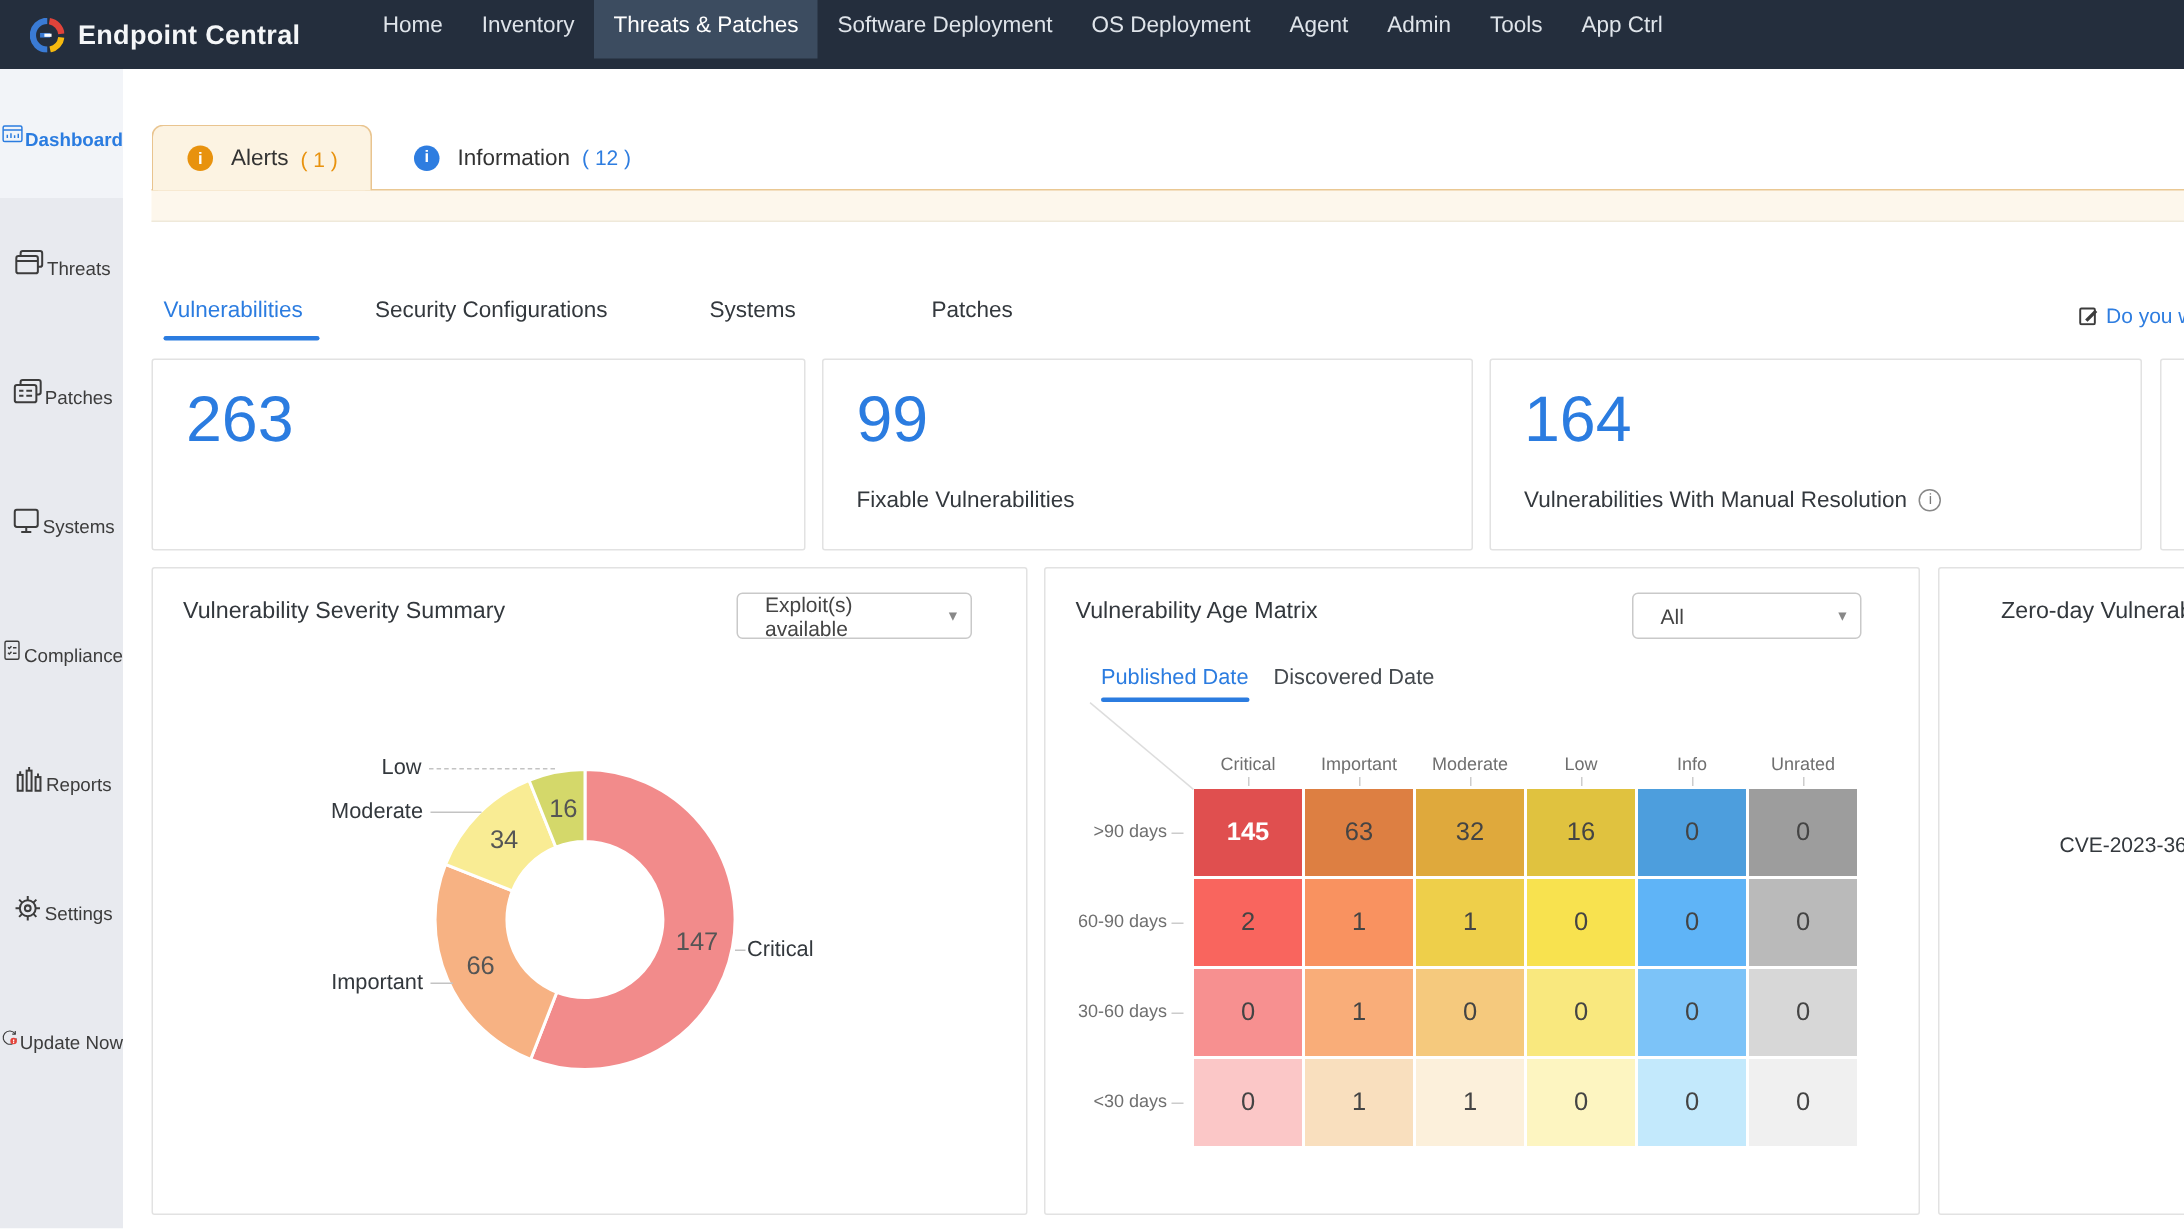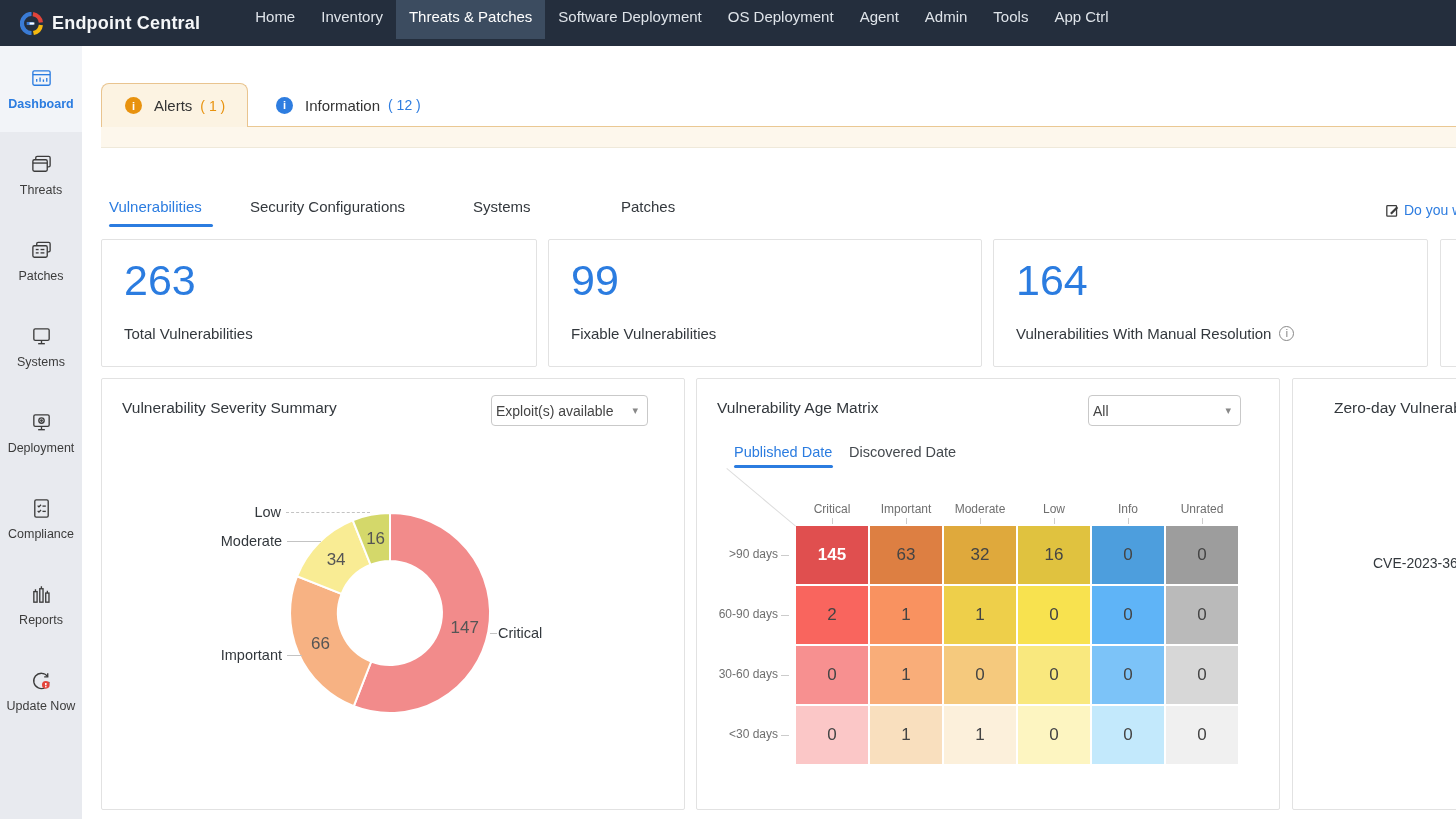--- a/index.html
+++ b/index.html
@@ -13,21 +13,21 @@
   .brand-logo { width:23px; height:23px; }
   .brand-title { color:#f4f6f8; font-size:18px; font-weight:bold; margin-left:9px; letter-spacing:.2px; }
   .nav-items { display:flex; height:60px; margin-left:42px; }
   .nav-item { color:#dfe4ea; font-size:15px; padding:0 13px; height:46px;
     display:flex; align-items:center; cursor:pointer; white-space:nowrap; }
   .nav-item.active { background:#3c4c60; color:#fff; }
 
   
   .sidebar { position:absolute; left:0; top:46px; width:82px; height:773px;
     background:#e8eaef; z-index:20; }
-  .side-item { height:86px; display:flex; flex-direction:column; align-items:center;
+  .side-item { height:86px; display:flex; align-items:center;
     justify-content:center; cursor:pointer; }
   .side-item .lbl { font-size:12.5px; color:#3c3c3c; margin-top:7px; white-space:nowrap; }
   .side-item svg { stroke:#3c3c3c; fill:none; stroke-width:1.4; }
   .side-item.active { background:#f2f4f8; }
   .side-item.active .lbl { color:#2b7ce0; font-weight:bold; }
   .side-item.active svg { stroke:#2b7ce0; }
 
   
   .main { position:absolute; left:82px; top:46px; width:1374px; height:773px; background:#fff; }
 
@@ -67,21 +67,21 @@
   .card .cap { font-size:15px; color:#33383d; margin:20px 0 0 22px; display:flex; align-items:center; }
   .info-circ { width:15px; height:15px; border:1px solid #888; border-radius:50%; color:#777;
     font-size:10px; display:inline-flex; align-items:center; justify-content:center;
     margin-left:8px; cursor:pointer; }
 
   
   .panel { position:absolute; top:332px; height:432px; background:#fff;
     border:1px solid #e2e2e2; border-radius:2px; }
   .panel-title { position:absolute; left:20px; top:20px; font-size:15.5px; color:#33383d; white-space:nowrap; }
   .dropdown { position:absolute; top:16px; height:31px; border:1px solid #c9c9c9; border-radius:4px;
-    display:flex; align-items:center; justify-content:space-between; padding:0 9px 0 4px;
+    display:flex; align-items:center; justify-content:space-between; padding:0 9px 0 18px;
     font-size:14px; color:#444; cursor:pointer; background:#fff; }
   .dd-caret { color:#888; font-size:11px; margin-left:8px; }
 
   
   .donut-label { position:absolute; font-size:14.5px; color:#33383d; white-space:nowrap; }
   .leader { position:absolute; height:0; border-top:1px solid #c3c3c3; }
   .leader.dotted { border-top-style:dashed; }
 
   
   .mx-tab { position:absolute; top:65px; font-size:14.5px; cursor:pointer; white-space:nowrap; }
@@ -164,46 +164,44 @@
   <div class="side-item">
     <svg width="23" height="23" viewBox="0 0 24 24">
       <rect x="4" y="4" width="16" height="12" rx="1.5"></rect>
         <line x1="12" y1="16" x2="12" y2="19"></line>
         <line x1="8.5" y1="19.5" x2="15.5" y2="19.5"></line>
     </svg>
     <span class="lbl">Systems</span>
   </div>
   <div class="side-item">
     <svg width="23" height="23" viewBox="0 0 24 24">
-      <rect x="4" y="4" width="16" height="12" rx="1.5"></rect>
-        <circle cx="12" cy="10" r="2.8"></circle>
-        <circle cx="12" cy="10" r="0.8"></circle>
-      <line x1="12" y1="16" x2="12" y2="19"></line>
-        <line x1="8.5" y1="19.5" x2="15.5" y2="19.5"></line>
-    </svg>
-    <span class="lbl">Deployment</span>
-  </div>
-  <div class="side-item">
-    <svg width="23" height="23" viewBox="0 0 24 24">
       <rect x="5" y="3" width="14" height="18" rx="1.5"></rect>
       <path d="M8 9 l1.3 1.3 L11.5 8"></path>
         <line x1="13" y1="9.5" x2="16.5" y2="9.5"></line>
       <path d="M8 14.5 l1.3 1.3 L11.5 13.5"></path>
         <line x1="13" y1="15" x2="16.5" y2="15"></line>
     </svg>
     <span class="lbl">Compliance</span>
   </div>
   <div class="side-item">
     <svg width="23" height="23" viewBox="0 0 24 24">
       <rect x="4" y="9" width="3.4" height="11"></rect>
         <rect x="10.2" y="6" width="3.4" height="14"></rect>
         <rect x="16.4" y="10.5" width="3.4" height="9.5"></rect>
       <path d="M5.7 9 V6.5 M11.9 6 V3.5 M18.1 10.5 V8"></path>
     </svg>
     <span class="lbl">Reports</span>
+  </div>
+  <div class="side-item">
+    <svg width="23" height="23" viewBox="0 0 24 24">
+      <circle cx="12" cy="12" r="5.5"></circle>
+        <circle cx="12" cy="12" r="2"></circle>
+      <path d="M12 3.5 V6.5 M12 17.5 V20.5 M3.5 12 H6.5 M17.5 12 H20.5 M6 6 l2.1 2.1 M15.9 15.9 L18 18 M18 6 l-2.1 2.1 M8.1 15.9 L6 18"></path>
+    </svg>
+    <span class="lbl">Settings</span>
   </div>
   <div class="side-item">
     <svg width="23" height="23" viewBox="0 0 24 24">
       <path d="M18.5 8 A8 8 0 1 0 19.8 13.5" fill="none"></path>
       <path d="M18.5 4.5 V8.2 H14.8" fill="none"></path>
       <circle cx="16.5" cy="16.5" r="4" fill="#e4443c" stroke="none"></circle>
       <line x1="16.5" y1="14.6" x2="16.5" y2="17" stroke="#fff" stroke-width="1.6"></line>
       <circle cx="16.5" cy="18.4" r="0.8" fill="#fff" stroke="none"></circle>
     </svg>
     <span class="lbl">Update Now</span>
@@ -235,21 +233,20 @@
   <div class="sec-tabs">
     <span class="sec-tab active" style="left:27px">Vulnerabilities</span>
     <span class="sec-tab" style="left:168px">Security Configurations</span>
     <span class="sec-tab" style="left:391px">Systems</span>
     <span class="sec-tab" style="left:539px">Patches</span>
     <div class="sec-underline"></div>
   </div>
 
   <div class="card" style="left:19px; width:436px;">
     <div class="num">263</div>
-    <div class="cap">Total Vulnerabilities</div>
   </div>
   <div class="card" style="left:466px; width:434px;">
     <div class="num">99</div>
     <div class="cap">Fixable Vulnerabilities</div>
   </div>
   <div class="card" style="left:911px; width:435px;">
     <div class="num">164</div>
     <div class="cap">
       <span>Vulnerabilities With Manual Resolution</span>
       <span class="info-circ">i</span>

